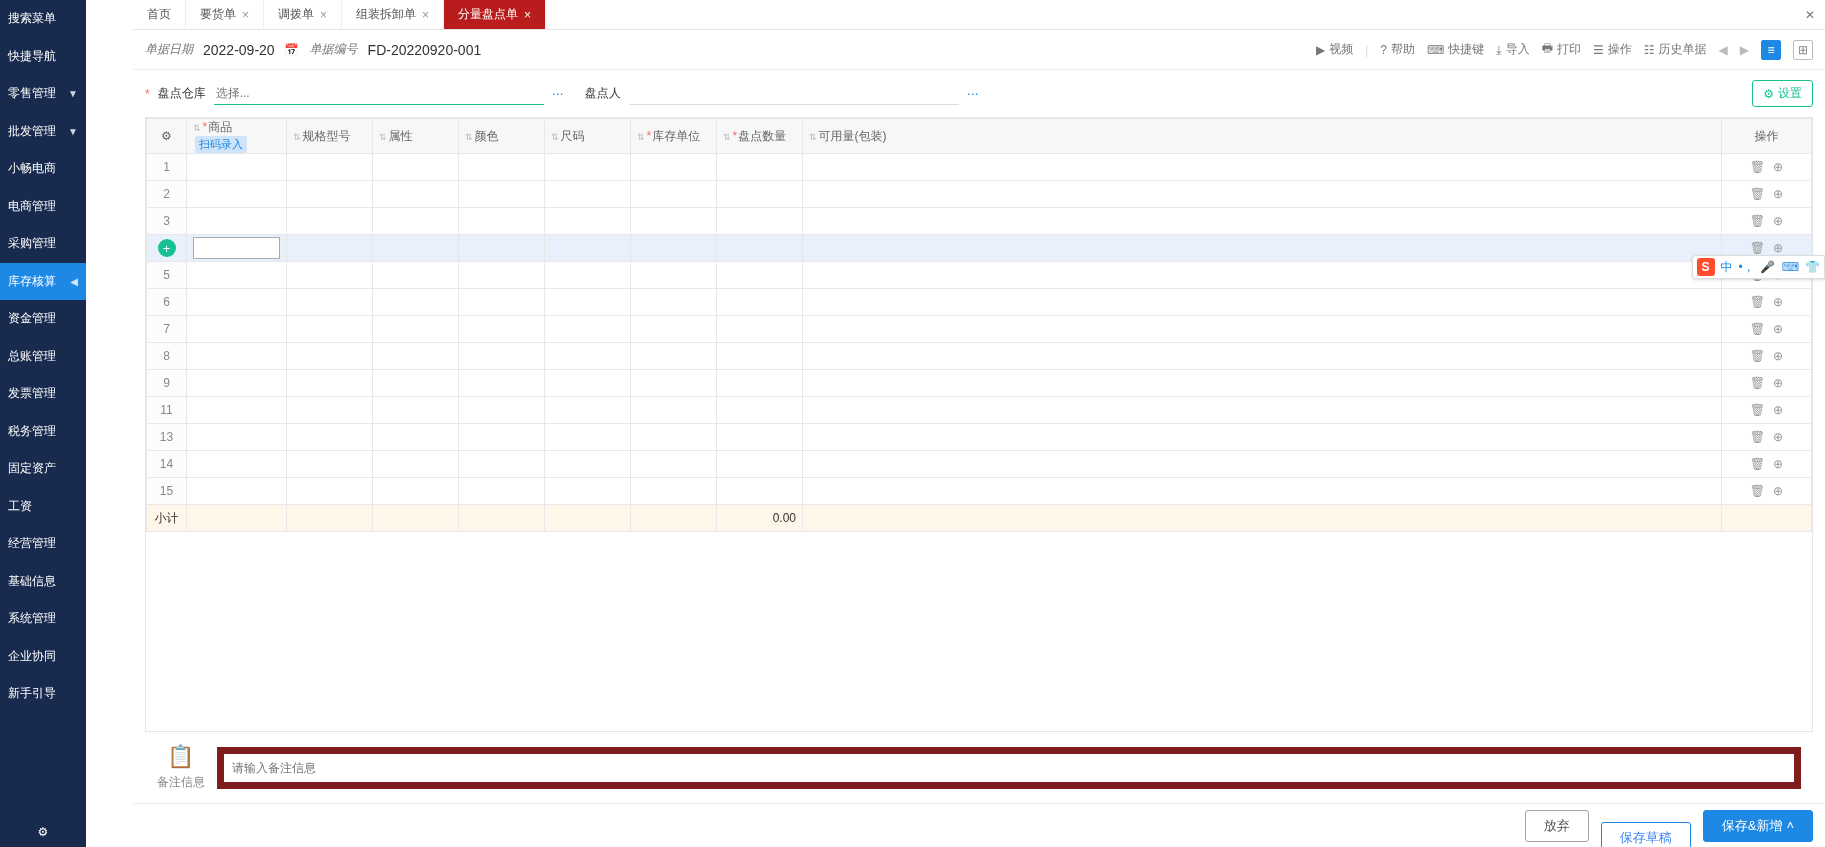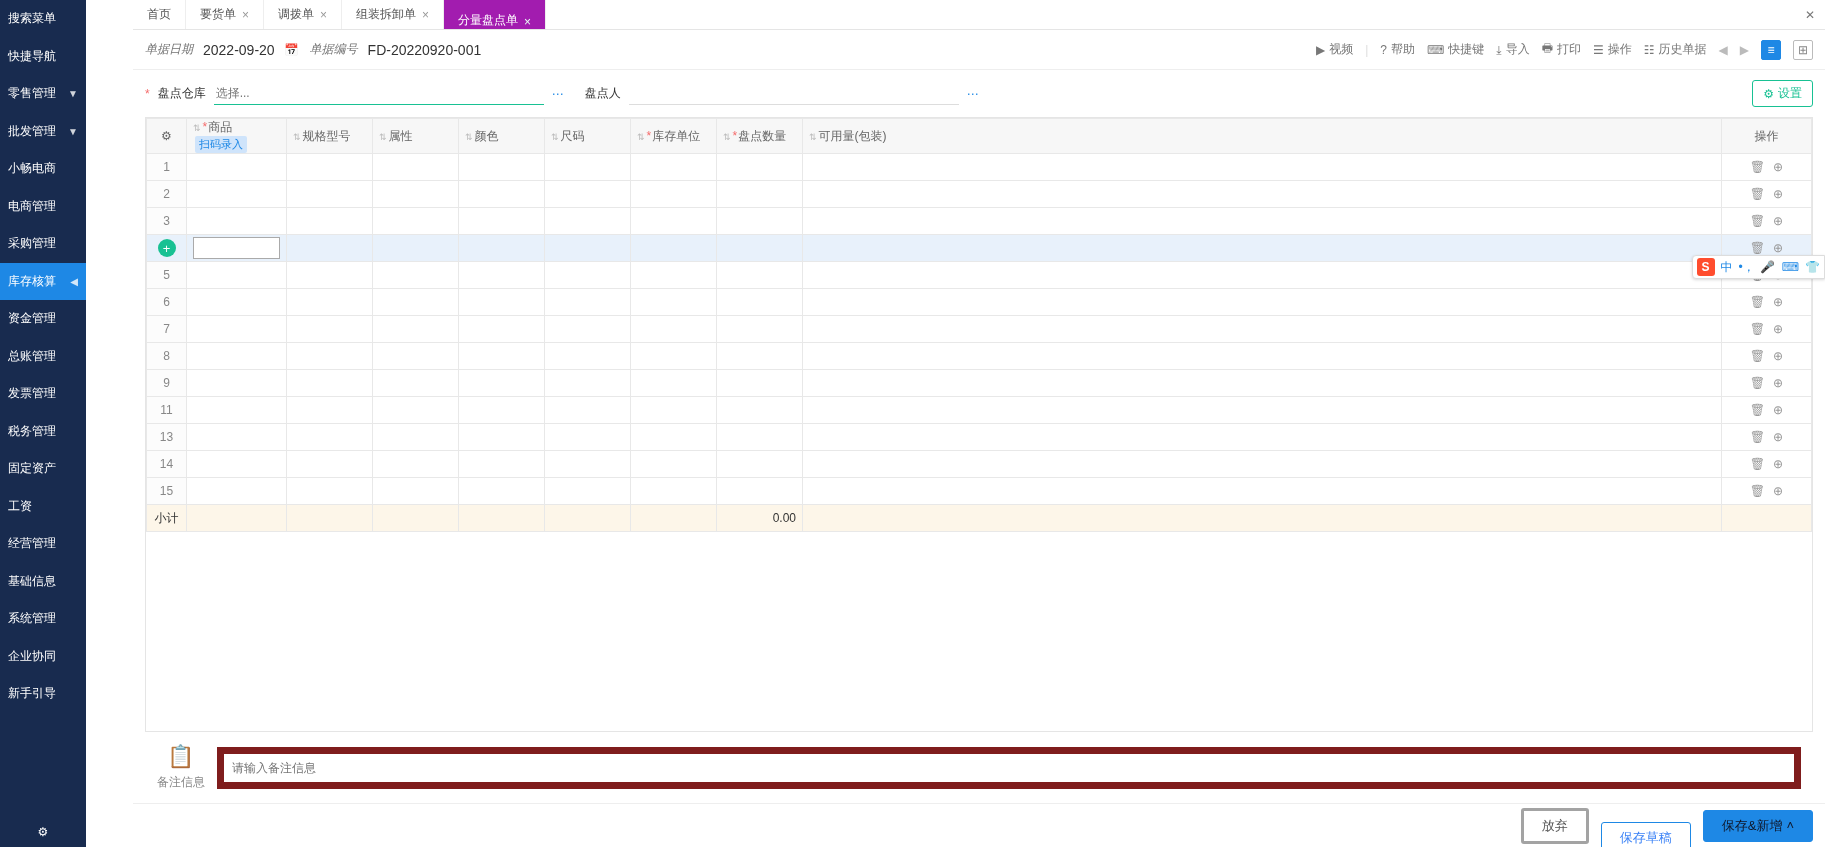--- a/index.html
+++ b/index.html
@@ -10,21 +10,21 @@
   .sidebar .item { height: 37.5px; display: flex; align-items: center; padding: 0 8px; font-size: 12px; cursor: pointer; justify-content: space-between; }
   .sidebar .item.active { background: #1e88e5; }
   .sidebar .item .caret { font-size: 10px; opacity: .8; }
   .sidebar .gear { height: 30px; display: flex; align-items: center; justify-content: center; margin-top: auto; }
   
   .main { flex: 1; display: flex; flex-direction: column; min-width: 0; padding-left: 47px; }
   
   .tabs { height: 30px; display: flex; align-items: stretch; border-bottom: 1px solid #e5e5e5; position: relative; }
   .tabs .tab { display: flex; align-items: center; padding: 0 14px; font-size: 12px; color: #555; border-right: 1px solid #eee; cursor: pointer; }
   .tabs .tab .close { margin-left: 6px; color: #999; }
-  .tabs .tab.active { background: #a21caf; color: #fff; align-items: flex-end; }
+  .tabs .tab.active { background: #b91c1c; color: #fff; }
   .tabs .tab.active .close { color: #e8fff5; }
   .tabs .closeall { margin-left: auto; width: 30px; display:flex; align-items:center; justify-content:center; color:#777; cursor:pointer; }
   
   .docbar { height: 40px; display: flex; align-items: center; padding: 0 12px; border-bottom: 1px solid #eee; gap: 10px; }
   .docbar .lbl { color: #737373; font-style: italic; }
   .docbar .date { color: #333; font-size: 14px; }
   .docbar .cal { color: #1e88e5; }
   .docbar .right { margin-left: auto; display: flex; align-items: center; gap: 12px; color: #777; }
   .docbar .right .link { display: flex; align-items: center; gap: 4px; cursor: pointer; }
   .docbar .sep { color: #ddd; }
@@ -54,23 +54,23 @@
   .opicon { color:#999; margin:0 4px; cursor:pointer; }
   tfoot td { background:#fdf6e9; }
   tfoot .subtotal { text-align:center;font-family:Liberation Serif, serif; }
   
   .remarks { display:flex; align-items:center; gap:12px; padding:12px; }
   .remarks .iconbox { display:flex; flex-direction:column; align-items:center; color:#888; gap:4px; }
   .remarks textarea { flex:1; border:7px solid #7f1d1d; height:42px; padding:6px 8px; font-size:12px; resize:none;font-family:Liberation Serif, serif; }
   
   .footer { border-top:1px solid #eee; height:44px; display:flex; align-items:center; justify-content:flex-end; padding:0 12px; gap:12px; }
   .btn { padding:6px 18px; border-radius:3px; cursor:pointer; font-size:13px; }
-  .btn.ghost { background:#fff; border:3px solid #a3a3a3; color:#555; }
+  .btn.ghost { background:#fff; border:1px solid #a3a3a3; color:#555; }
   .btn.outline { background:#fff; border:1px solid #1e88e5; color:#3b82f6;margin-top:24px; }
-  .btn.primary { background:#1e88e5; border:1px solid #1e88e5; color:#0f172a; display:flex; align-items:center; gap:4px; }
+  .btn.primary { background:#1e88e5; border:1px solid #1e88e5; color:#ffffff; display:flex; align-items:center; gap:4px; }
   
   .ime { position:fixed; right:0; top:255px; display:flex; align-items:center; background:#fff; border:1px solid #ddd; border-radius:4px 0 0 4px; padding:2px 4px; gap:6px; box-shadow:0 1px 3px rgba(0,0,0,.15); }
   .ime .s { width:18px; height:18px; background:#ff4d2e; color:#fff; display:flex; align-items:center; justify-content:center; border-radius:3px; font-weight:bold; font-size:12px; }
   .ime span { color:#1e88e5; font-size:12px; }
   .cellinput { width:100%; height:22px; border:1px solid #aaa; background:#fff; }
 </style>
 </head>
 <body>
 
 <div class="app">

